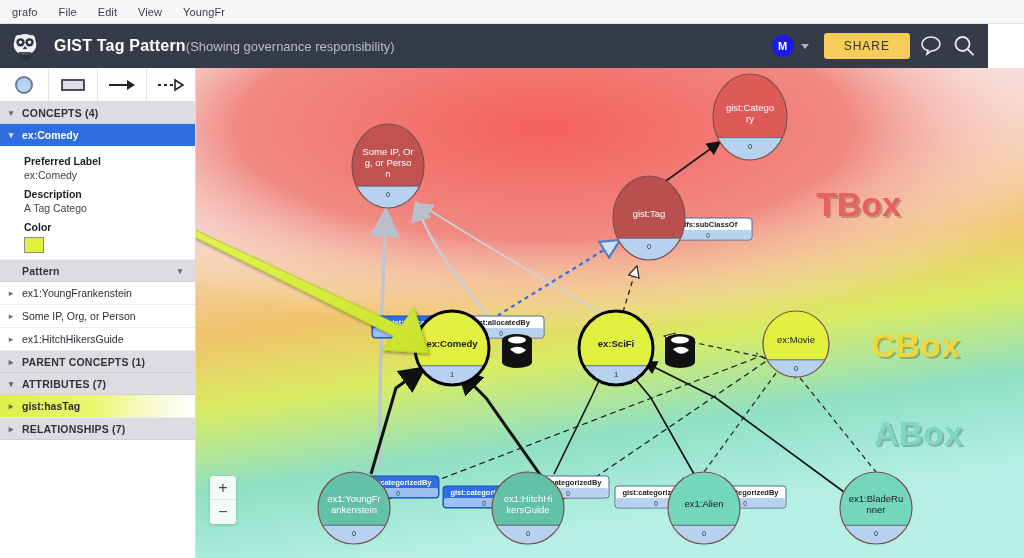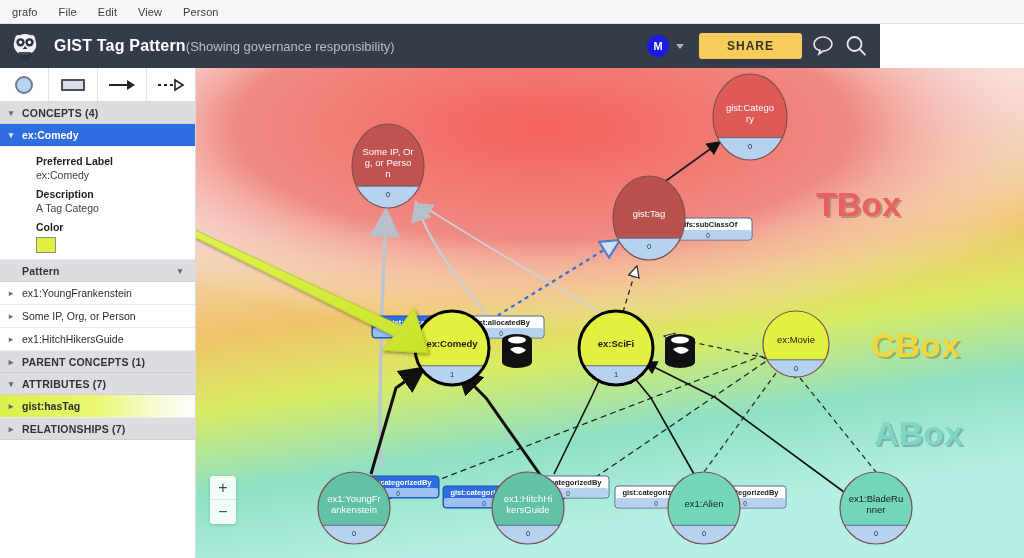--- a/index.html
+++ b/index.html
@@ -14,40 +14,40 @@
   
   .menubar {
     position: absolute; left: 0; top: 0; width: 1024px; height: 24px;
     background: #f7f7f9; border-bottom: 1px solid #e2e2e6;
     display: flex; align-items: center; padding-left: 12px; gap: 21px;
   }
   .menubar .mi { font-size: 11px; color: #3c3c42; letter-spacing: .1px; cursor: default; }
 
   
   .header {
-    position: absolute; left: 0; top: 24px; width: 880px; height: 44px;
+    position: absolute; left: 0; top: 24px; width: 988px; height: 44px;
     background: #353b48; display: flex; align-items: center;
   }
   .owl { width: 30px; height: 30px; margin-left: 10px; flex: 0 0 auto; }
   .hdr-title {
     font-size: 16px; font-weight: bold; color: #fff; margin-left: 14px;
     letter-spacing: .2px;
   }
   .hdr-sub { font-size: 13px; color: #b9bdc7; }
   .hdr-right { margin-left: auto; display: flex; align-items: center; gap: 9px; padding-right: 12px; }
   .avatar {
     width: 22px; height: 22px; border-radius: 50%; background: #1a1ae6;
     color: #fff; font-size: 11px; font-weight: bold;
     display: flex; align-items: center; justify-content: center;
   }
   .caret-dn { width: 0; height: 0; border-left: 4px solid transparent; border-right: 4px solid transparent;
               border-top: 5px solid #aeb2bd; margin-left: -2px; }
   .share-btn {
-    background: #f6cd5b; color: #3a3326; font-size: 12px; font-weight: bold;
-    letter-spacing: 1px; padding: 6px 28px; border-radius: 3px; border: none;
+    background: #f6cd5b; color: #3a3326; font-size: 12px; font-weight: normal;
+    letter-spacing: 1px; padding: 6px 20px; border-radius: 3px; border: none;
     margin-left: 6px; cursor: pointer;
   }
   .hicon { width: 24px; height: 24px; cursor: pointer; }
 
   
   .sidebar {
     position: absolute; left: 0; top: 68px; width: 196px; height: 490px;
     background: #fff; border-right: 1px solid #d9d9de; overflow: hidden;
   }
   .tooltray {
@@ -68,21 +68,21 @@
   }
   .sec-head .chev, .row .chev { width: 22px; text-align: center; font-size: 9px; color: #6a6a74; }
   .row {
     height: 23px; display: flex; align-items: center; font-size: 10.5px;
     color: #2c2c33; border-bottom: 1px solid #ececf0; background: #fff; cursor: pointer;
   }
   .row.selected { background: #2f6ee0; color: #fff; font-weight: bold; }
   .row.selected .chev { color: #dbe6fb; }
   .row.hl { background: linear-gradient(90deg,#dbf14a 0%, #e8f76e 48%, #f7fbd0 78%, #ffffff 100%); font-weight: bold; }
 
-  .detail { background: #fff; padding: 8px 0 6px 36px; border-bottom: 1px solid #ececf0; }
+  .detail { background: #fff; padding: 8px 0 6px 24px; border-bottom: 1px solid #ececf0; }
   .d-label { font-size: 10.5px; font-weight: bold; color: #1e1e24; margin-top: 7px; }
   .d-label:first-child { margin-top: 0; }
   .d-value { font-size: 10.5px; color: #42424a; margin-top: 2px; }
   .swatch { width: 20px; height: 16px; background: #e2f03f; border: 1px solid #8c8c8c; margin-top: 4px; }
 
   
   .canvas {
     position: absolute; left: 196px; top: 68px; width: 828px; height: 490px;
     overflow: hidden; background: #fff;
   }
@@ -102,21 +102,21 @@
 </head>
 <body>
 
 <div id="app">
 
   <div class="menubar">
     <span class="mi">grafo</span>
     <span class="mi">File</span>
     <span class="mi">Edit</span>
     <span class="mi">View</span>
-    <span class="mi">Person</span>
+    <span class="mi">YoungFr</span>
   </div>
 
   <div class="header">
     <svg class="owl" viewBox="0 0 40 40">
       <ellipse cx="20" cy="18" rx="15" ry="14" fill="#f0f0f2"></ellipse>
       <path d="M6 12 Q8 2 14 7 Z" fill="#f0f0f2"></path>
         <path d="M34 12 Q32 2 26 7 Z" fill="#f0f0f2"></path>
       <circle cx="14" cy="15" r="5.5" fill="#2b3040"></circle>
         <circle cx="26" cy="15" r="5.5" fill="#2b3040"></circle>
       <circle cx="14" cy="15" r="2.2" fill="#fff"></circle>

